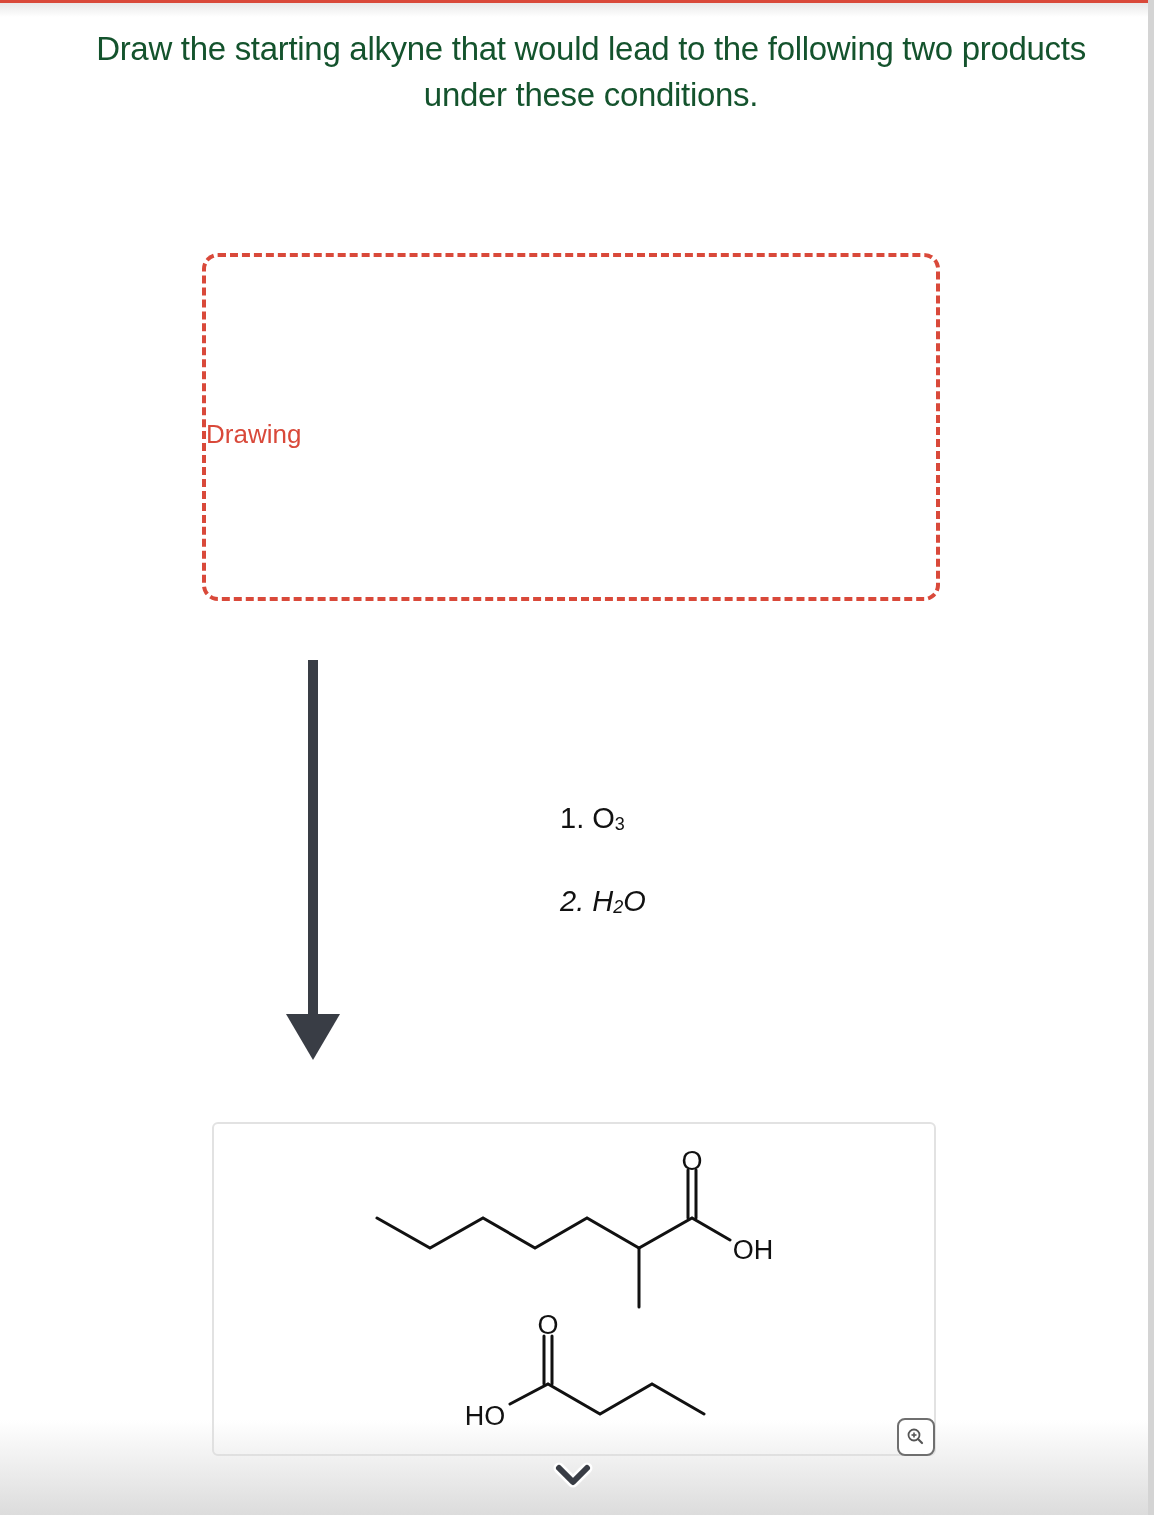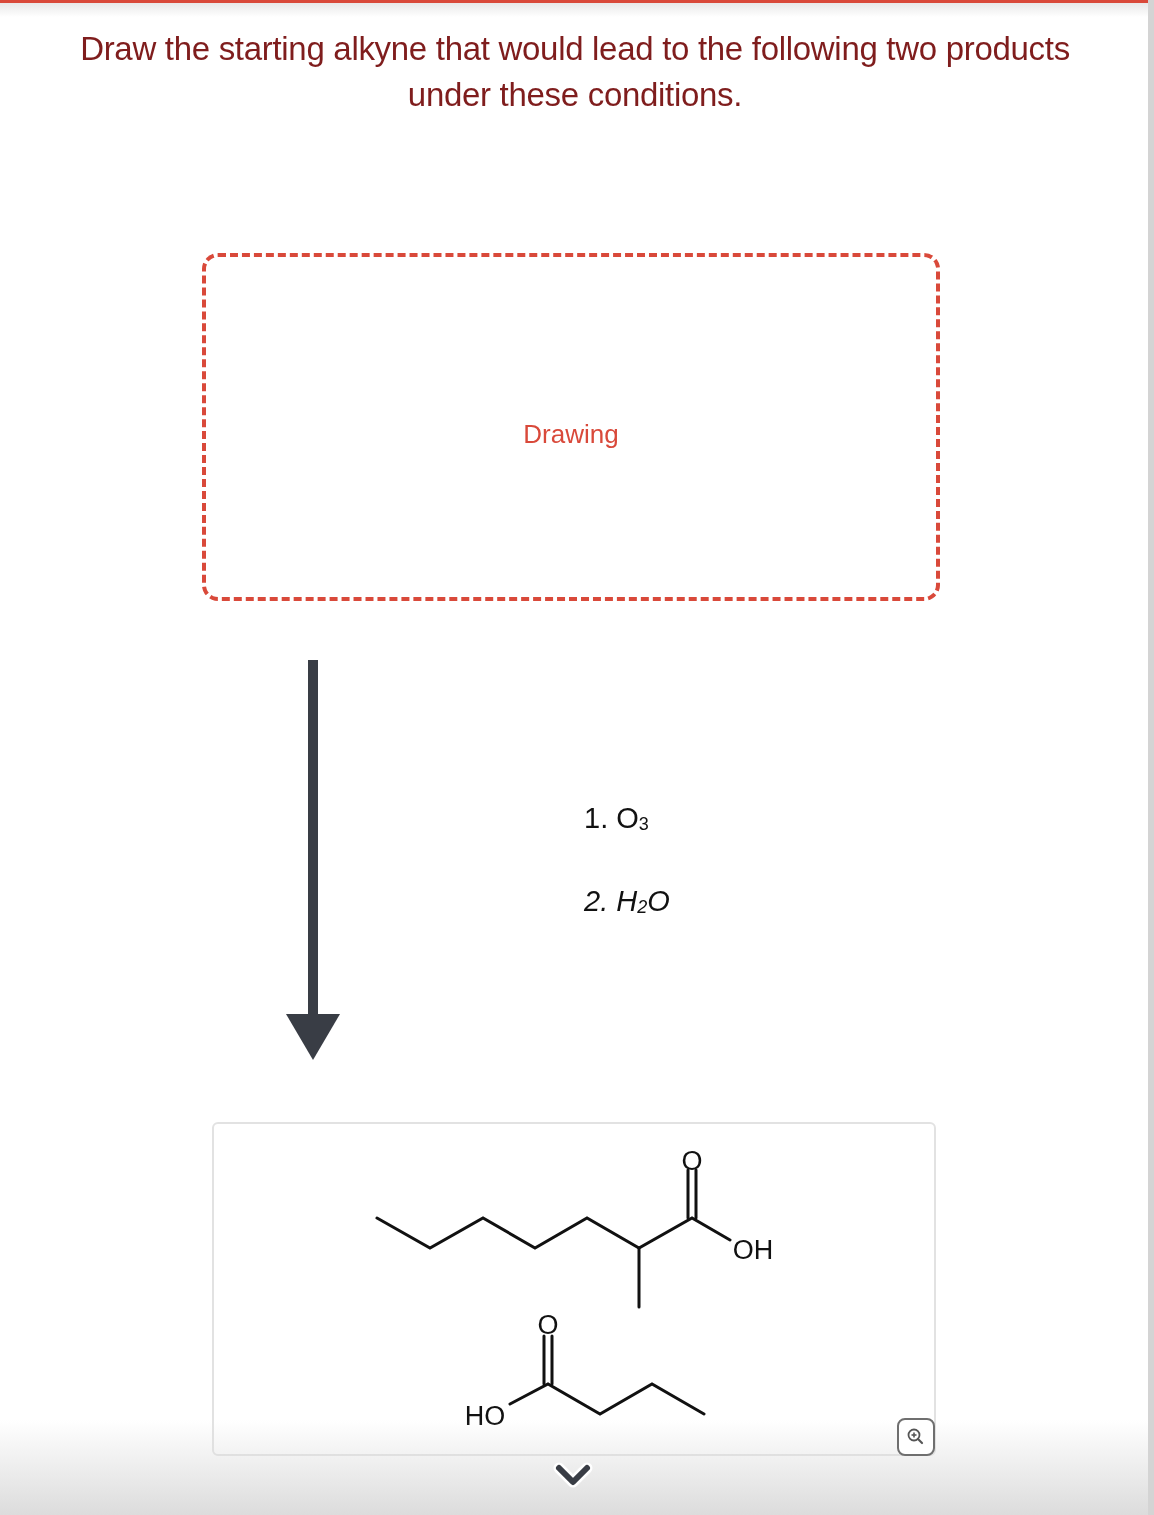--- a/index.html
+++ b/index.html
@@ -5,36 +5,36 @@
   html, body { margin:0; padding:0; }
   body {
     width:1154px; height:1515px; position:relative; overflow:hidden;
     background:#ffffff; font-family:"Liberation Sans", "DejaVu Sans", sans-serif; color:#111;
   }
   .top-accent { position:absolute; left:0; top:0; width:1148px; height:3px; background:#d9493a; }
   .top-shade { position:absolute; left:0; top:3px; width:1148px; height:14px;
     background:linear-gradient(#e8e8e8, rgba(255,255,255,0)); }
   .right-rail { position:absolute; right:0; top:0; width:6px; height:1515px; background:#d4d4d4; }
   .question {
-    position:absolute; left:60px; top:26px; width:1030px; text-align:center;
-    font-size:33px; line-height:46px; color:#7f1d1d; letter-spacing:-0.3px;
+    position:absolute; left:76px; top:26px; width:1030px; text-align:center;
+    font-size:33px; line-height:46px; color:#14532d; letter-spacing:-0.3px;
   }
   .drawing-box {
     position:absolute; left:202px; top:253px; width:738px; height:348px;
     border:4px dashed #d9493a; border-radius:16px; box-sizing:border-box;
-    display:flex; align-items:flex-start; justify-content:center;
+    display:flex; align-items:flex-start; 
     cursor:pointer;
   }
   .drawing-label { margin-top:162px; color:#d9493a; font-size:26px; }
   .arrow-shaft { position:absolute; left:308px; top:660px; width:10px; height:360px; background:#393d45; }
   .arrow-head {
     position:absolute; left:286px; top:1014px; width:0; height:0;
     border-left:27px solid transparent; border-right:27px solid transparent; border-top:46px solid #393d45;
   }
-  .reagent { position:absolute; left:560px; font-size:29px; color:#111;margin-left:24px; }
+  .reagent { position:absolute; left:560px; font-size:29px; color:#111; }
   .reagent sub { font-size:18px; vertical-align:-2px; }
   .reagent-1 { top:802px; }
   .reagent-2 { top:885px;font-style:italic; }
   .product-card {
     position:absolute; left:212px; top:1122px; width:724px; height:334px;
     border:2px solid #e2e2e2; border-radius:6px; box-sizing:border-box; background:#fff;
   }
   .bottom-fade {
     position:absolute; left:0; top:1420px; width:1148px; height:95px;
     background:linear-gradient(rgba(255,255,255,0), #dcdcdc);

